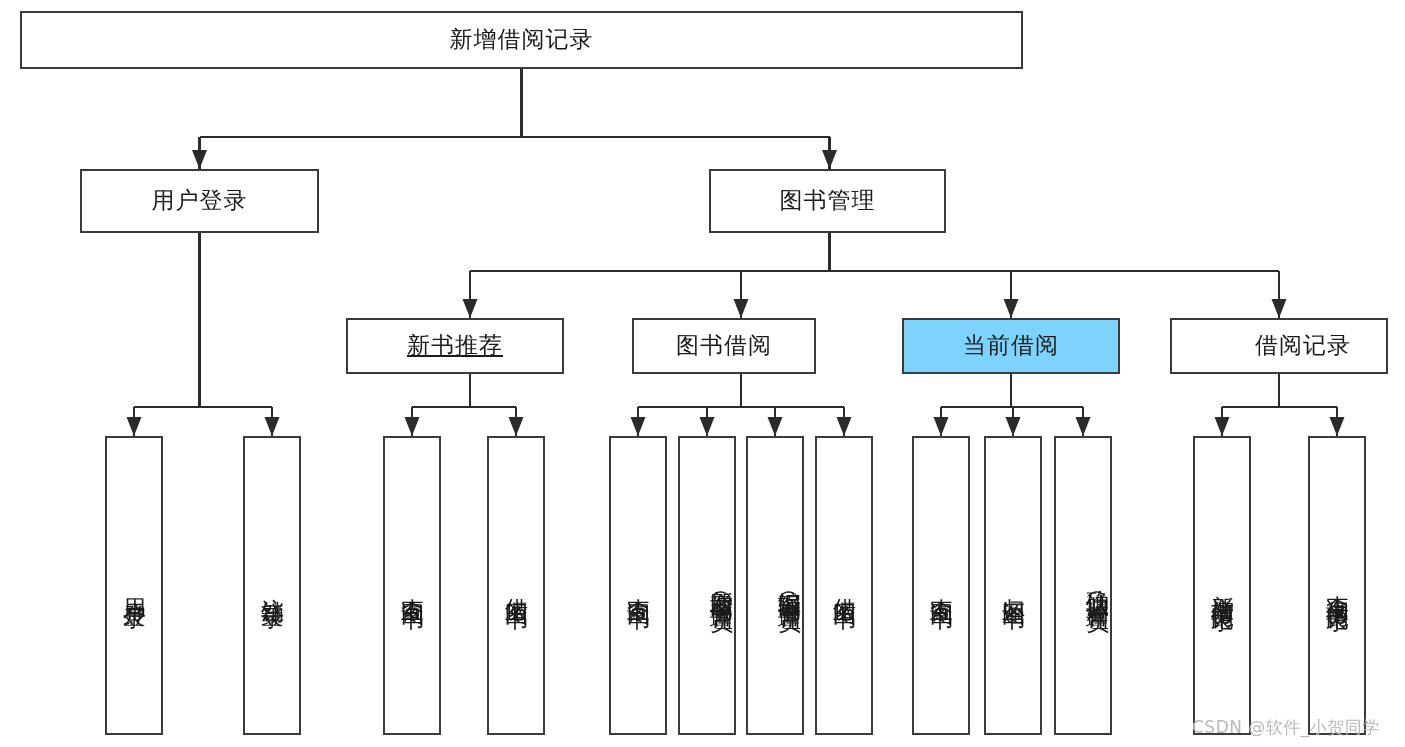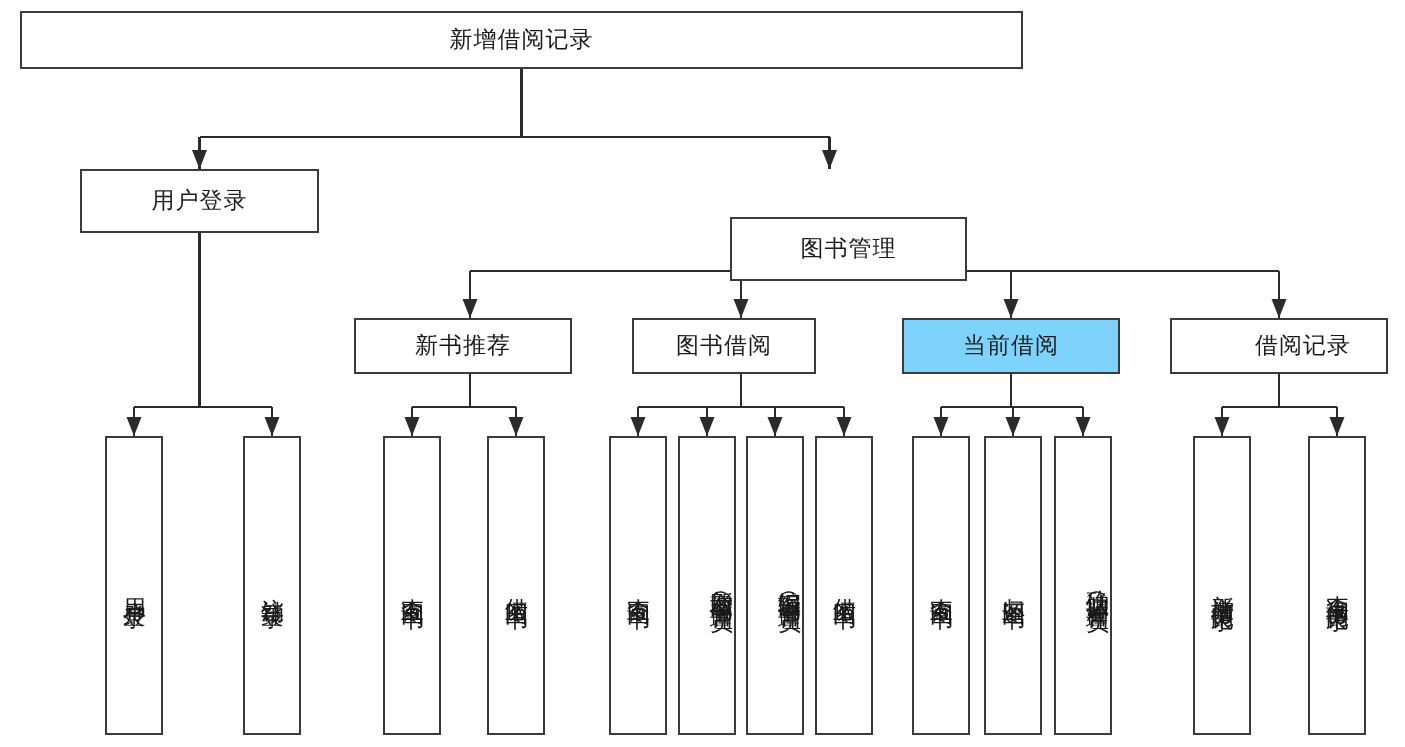--- a/index.html
+++ b/index.html
@@ -125,24 +125,24 @@
       </g>
   </svg>
 
   <div id="node-layer">
       <div class="node node-h" id="node-root" style="left: 20px; top: 11px; width: 1003px; height: 58px; border-color: rgb(59, 59, 59); background: rgb(255, 255, 255); color: rgb(26, 26, 26);">
         <span>新增借阅记录</span>
       </div>
       <div class="node node-h" id="node-user-login" style="left: 80px; top: 169px; width: 239px; height: 64px; border-color: rgb(59, 59, 59); background: rgb(255, 255, 255); color: rgb(26, 26, 26);">
         <span>用户登录</span>
       </div>
-      <div class="node node-h" id="node-book-manage" style="left: 730px; top: 169px; width: 237px; height: 64px; border-color: rgb(59, 59, 59); background: rgb(255, 255, 255); color: rgb(26, 26, 26); margin-top: 48px;">
+      <div class="node node-h" id="node-book-manage" style="left: 709px; top: 169px; width: 237px; height: 64px; border-color: rgb(59, 59, 59); background: rgb(255, 255, 255); color: rgb(26, 26, 26);">
         <span>图书管理</span>
       </div>
-      <div class="node node-h" id="node-new-book-rec" style="left: 354px; top: 318px; width: 218px; height: 56px; border-color: rgb(59, 59, 59); background: rgb(255, 255, 255); color: rgb(26, 26, 26);">
+      <div class="node node-h" id="node-new-book-rec" style="left: 346px; top: 318px; width: 218px; height: 56px; border-color: rgb(59, 59, 59); background: rgb(255, 255, 255); color: rgb(26, 26, 26); text-decoration: underline;">
         <span>新书推荐</span>
       </div>
       <div class="node node-h" id="node-book-borrow" style="left: 632px; top: 318px; width: 184px; height: 56px; border-color: rgb(59, 59, 59); background: rgb(255, 255, 255); color: rgb(26, 26, 26);">
         <span>图书借阅</span>
       </div>
       <div class="node node-h" id="node-current-borrow" style="left: 902px; top: 318px; width: 218px; height: 56px; border-color: rgb(59, 59, 59); background: #7dd3fc; color: rgb(26, 26, 26);">
         <span>当前借阅</span>
       </div>
       <div class="node node-h" id="node-borrow-record" style="left: 1170px; top: 318px; width: 218px; height: 56px; border-color: rgb(59, 59, 59); background: rgb(255, 255, 255); color: rgb(26, 26, 26); padding-left: 48px;">
         <span>借阅记录</span>
@@ -181,14 +181,15 @@
         <span>确认归还（管理员）</span>
       </div>
       <div class="node node-v" id="node-leaf-add-record" style="left: 1193px; top: 436px; width: 58px; height: 299px; border-color: rgb(59, 59, 59); background: rgb(255, 255, 255); color: rgb(26, 26, 26);">
         <span>新增借阅记录</span>
       </div>
       <div class="node node-v" id="node-leaf-query-record" style="left: 1308px; top: 436px; width: 58px; height: 299px; border-color: rgb(59, 59, 59); background: rgb(255, 255, 255); color: rgb(26, 26, 26);">
         <span>查询借阅记录</span>
       </div>
     </div>
 
+  <div class="watermark" style="left: 1192px; top: 716px; color: rgb(185, 185, 185);">CSDN @软件_小贺同学</div>
 
 </div>
 
 </body></html>

